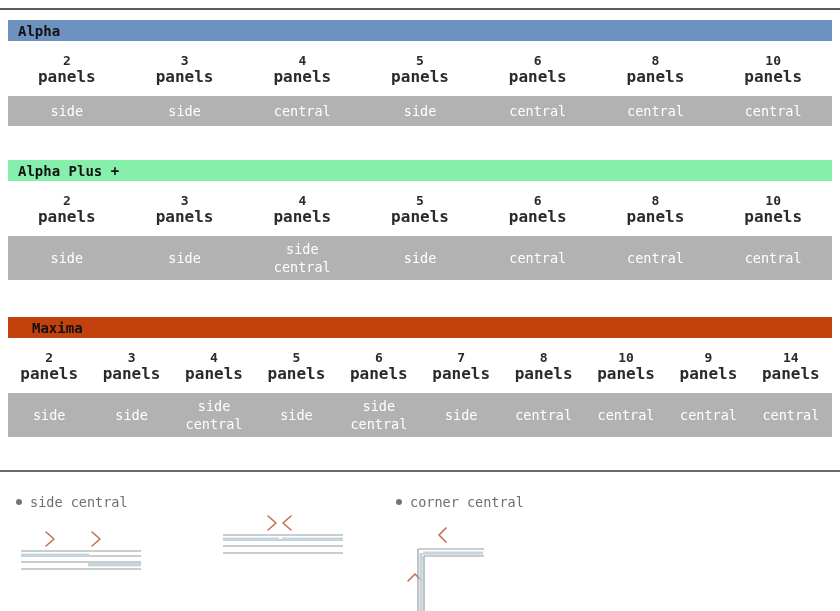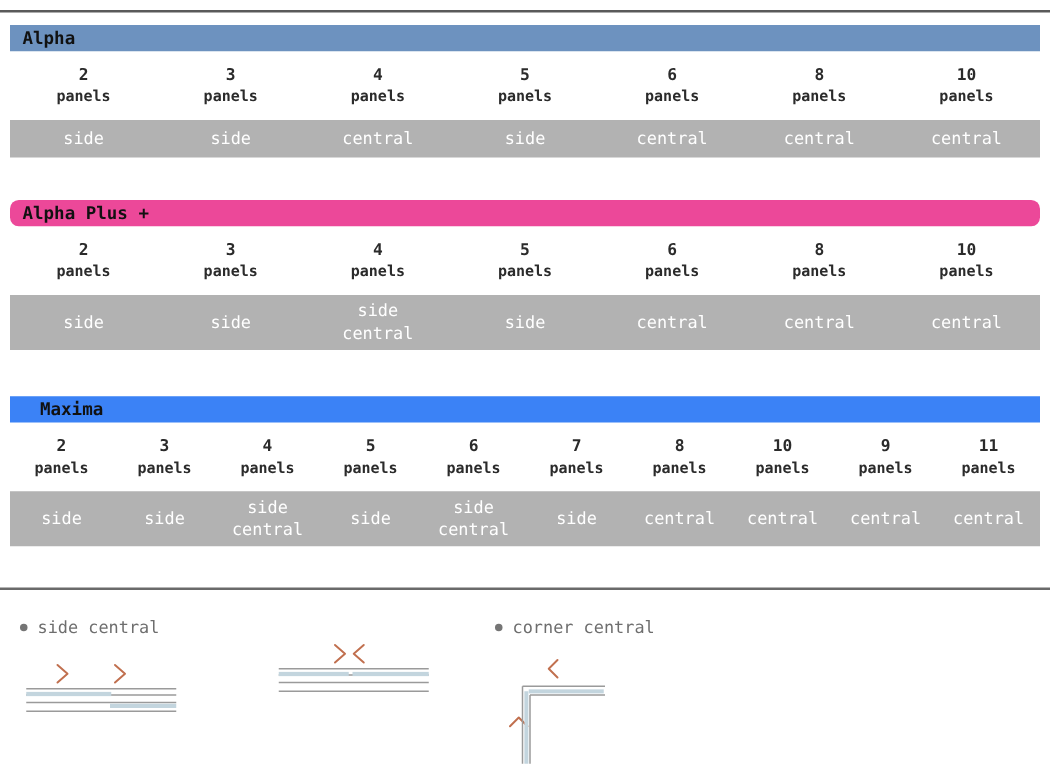--- a/index.html
+++ b/index.html
@@ -53,21 +53,21 @@
   }
 
   .headrow { padding-top: 12px; padding-bottom: 11px; }
   .head-num {
     font-size: 13px;
     font-weight: bold;
     color: #2b2b2b;
     line-height: 16px;
   }
   .head-unit {
-    font-size: 12px;
+    font-size: 16px;
     font-weight: bold;
     color: #2b2b2b;
     line-height: 16px;
   }
 
   .band {
     background: #b2b2b2;
     margin: 0 8px;
     display: flex;
     align-items: center;
@@ -173,21 +173,21 @@
       <div class="col">
         <div>central</div>
       </div>
       <div class="col">
         <div>central</div>
       </div>
     </div>
   </div>
 
   <div class="section" style="top:160px;">
-    <div class="banner" style="background:#ec4899;border-radius:7px;">
+    <div class="banner" style="background:#86efac;">
       <span class="banner-title">Alpha Plus +</span>
     </div>
 
     <div class="cols headrow">
       <div class="col">
         <div class="head-num">2</div>
         <div class="head-unit">panels</div>
       </div>
       <div class="col">
         <div class="head-num">3</div>
@@ -235,21 +235,21 @@
       <div class="col">
         <div>central</div>
       </div>
       <div class="col">
         <div>central</div>
       </div>
     </div>
   </div>
 
   <div class="section" style="top:317px;">
-    <div class="banner" style="background:#3b82f6;padding-left:24px;">
+    <div class="banner" style="background:#c2410c;padding-left:24px;">
       <span class="banner-title">Maxima</span>
     </div>
 
     <div class="cols headrow">
       <div class="col">
         <div class="head-num">2</div>
         <div class="head-unit">panels</div>
       </div>
       <div class="col">
         <div class="head-num">3</div>
@@ -277,21 +277,21 @@
       </div>
       <div class="col">
         <div class="head-num">10</div>
         <div class="head-unit">panels</div>
       </div>
       <div class="col">
         <div class="head-num">9</div>
         <div class="head-unit">panels</div>
       </div>
       <div class="col">
-        <div class="head-num">11</div>
+        <div class="head-num">14</div>
         <div class="head-unit">panels</div>
       </div>
     </div>
 
     <div class="band band-2line">
       <div class="col">
         <div>side</div>
       </div>
       <div class="col">
         <div>side</div>

